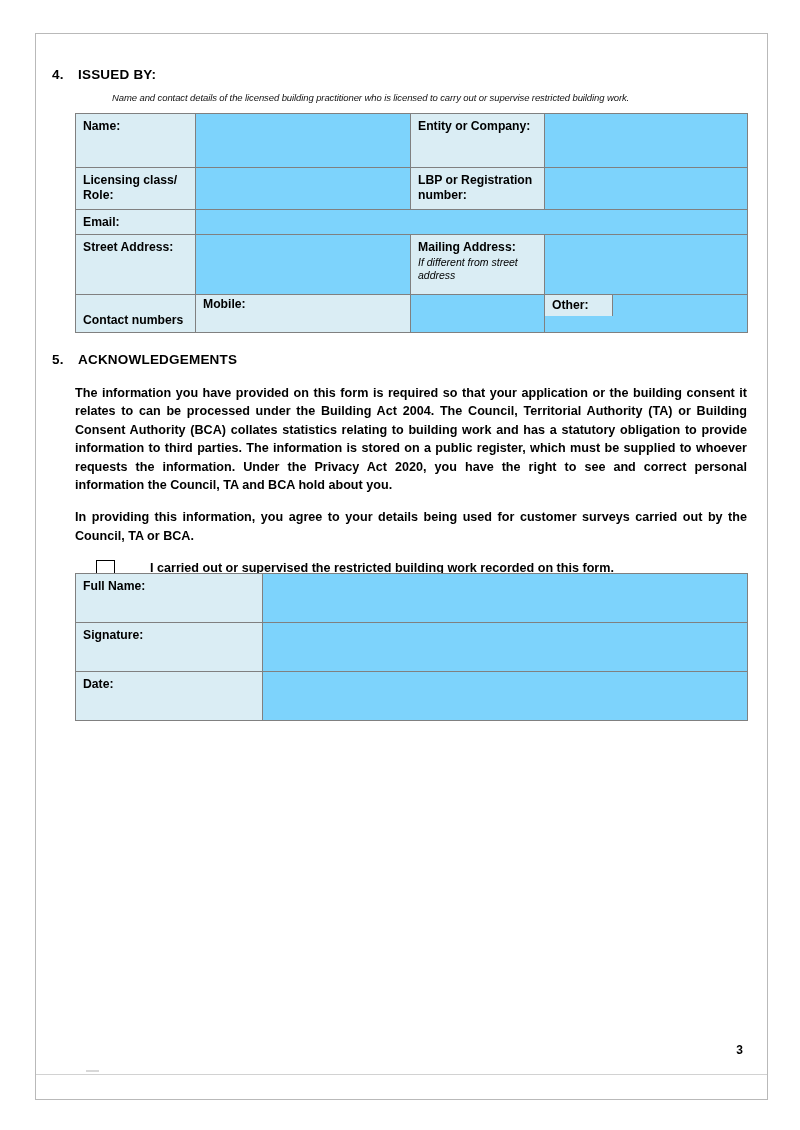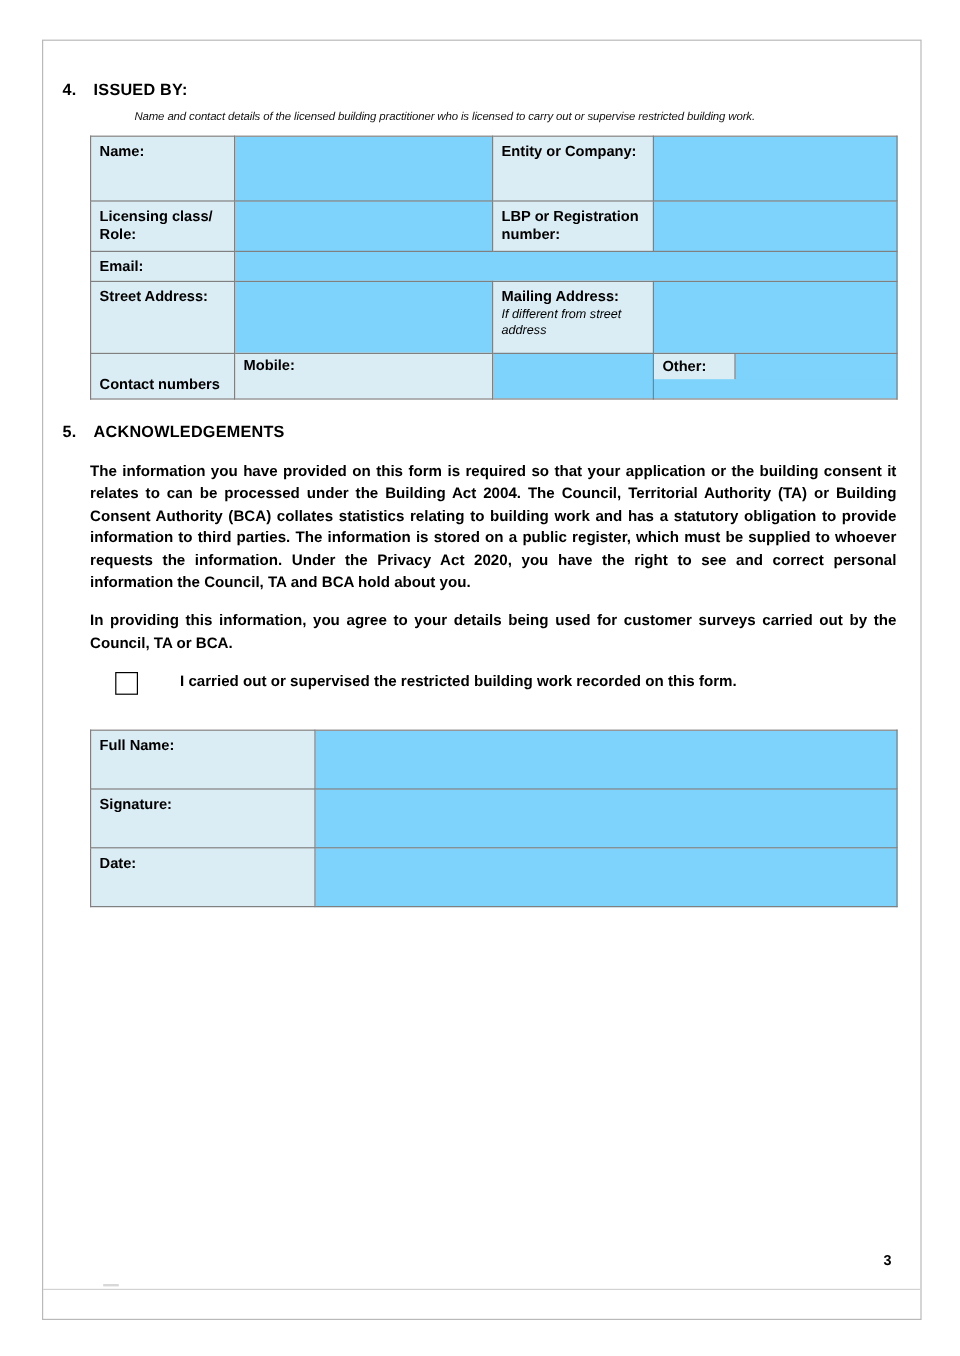--- a/index.html
+++ b/index.html
@@ -237,21 +237,21 @@
     <div style="position:absolute; left:0; top:350px; width:733px;font-weight:bold;">
       <p class="para">The information you have provided on this form is required so that your application or the building consent it relates to can be processed under the Building Act 2004. The Council, Territorial Authority (TA) or Building Consent Authority (BCA) collates statistics relating to building work and has a statutory obligation to provide information to third parties. The information is stored on a public register, which must be supplied to whoever requests the information. Under the Privacy Act 2020, you have the right to see and correct personal information the Council, TA and BCA hold about you.</p>
       <p class="para">In providing this information, you agree to your details being used for customer surveys carried out by the Council, TA or BCA.</p>
 
       <div class="check-row">
         <div class="checkbox"></div>
         <div class="check-label">I carried out or supervised the restricted building work recorded on this form.</div>
       </div>
     </div>
 
-    <table class="form" style="position:absolute; top:574px;">
+    <table class="form" style="position:absolute; top:539px;">
       <colgroup>
         <col style="width:187px">
         <col style="width:485px">
       </colgroup>
       <tbody>
         <tr>
           <td class="lbl" style="height:39px;">Full Name:</td>
           <td class="val"></td>
         </tr>
         <tr>

